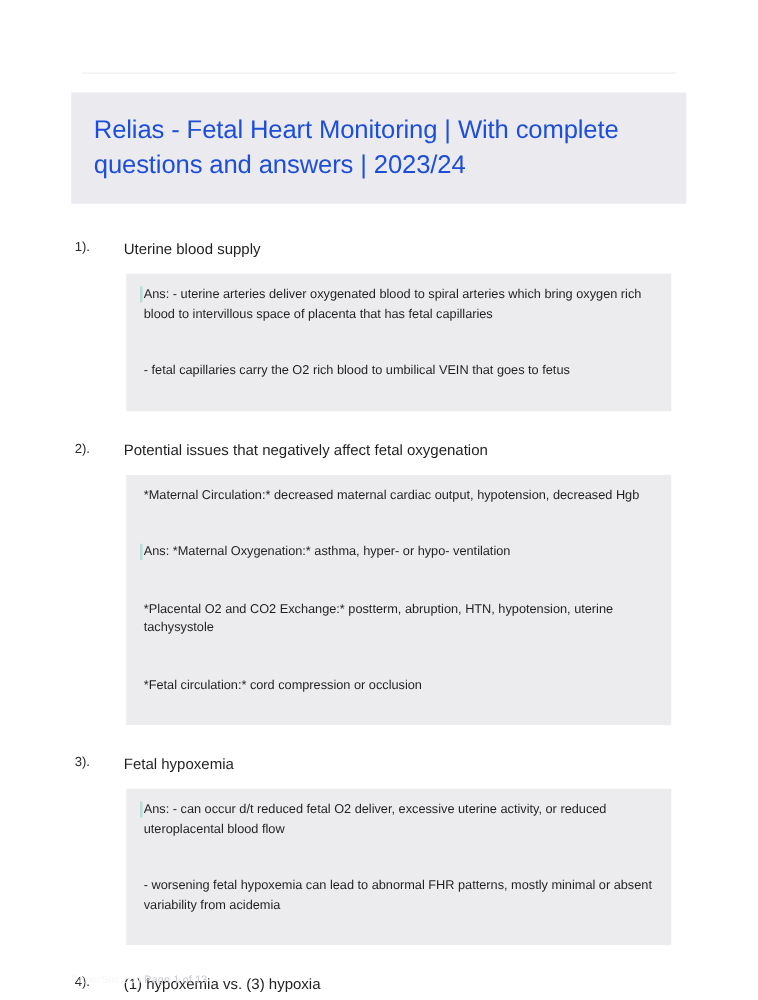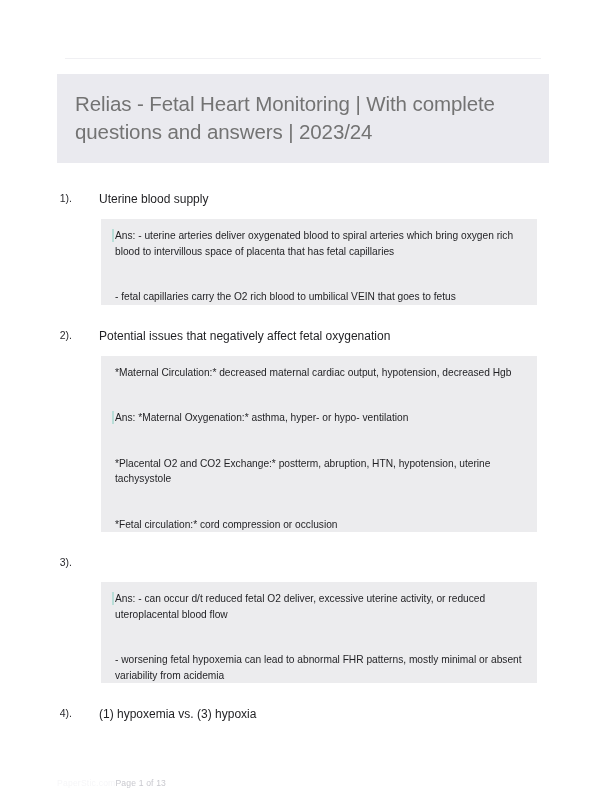--- a/index.html
+++ b/index.html
@@ -45,21 +45,21 @@
   .title-block {
     margin: 0 57px 0 57px;
     background: #eaeaef;
     padding: 16px 18px 18px 18px;
     box-sizing: border-box;
   }
   .doc-title {
     font-size: 20.5px;
     line-height: 1.35;
     font-weight: 400;
-    color: #737373;
+    color: #1d4ed8;
     letter-spacing: -0.1px;
     margin: 0;
   }
 
   
   .qa-list {
     margin-top: 27px;
   }
   .qa-item {
     position: relative;
@@ -85,21 +85,21 @@
     margin-left: 27px;
     font-size: 12px;
     line-height: 1.5;
     color: #1f1f22;
     flex: 1;
   }
 
   .ans-box {
     margin: 11px 69px 0 101px;
     background: #ececee;
-    padding: 9px 0 0 0;
+    padding: 9px 0 24px 0;
     box-sizing: border-box;
   }
   .ans-para {
     position: relative;
     font-size: 10.2px;
     line-height: 1.52;
     color: #1f1f22;
     padding: 0 14px 0 14px;
     margin: 0;
   }
@@ -173,20 +173,21 @@
             <p class="ans-para">*Maternal Circulation:* decreased maternal cardiac output, hypotension, decreased Hgb</p>
             <p class="ans-para first">Ans: *Maternal Oxygenation:* asthma, hyper- or hypo- ventilation</p>
             <p class="ans-para">*Placental O2 and CO2 Exchange:* postterm, abruption, HTN, hypotension, uterine tachysystole</p>
             <p class="ans-para">*Fetal circulation:* cord compression or occlusion</p>
           </div>
           <div class="gap-after"></div>
         </div>
         <div class="qa-item">
           <div class="q-row">
             <div class="q-num">3).</div>
+            <div class="q-text">Fetal hypoxemia</div>
           </div>
           <div class="ans-box">
             <p class="ans-para first">Ans: - can occur d/t reduced fetal O2 deliver, excessive uterine activity, or reduced uteroplacental blood flow</p>
             <p class="ans-para">- worsening fetal hypoxemia can lead to abnormal FHR patterns, mostly minimal or absent variability from acidemia</p>
           </div>
           <div class="gap-after"></div>
         </div>
         <div class="qa-item">
           <div class="q-row">
             <div class="q-num">4).</div>

